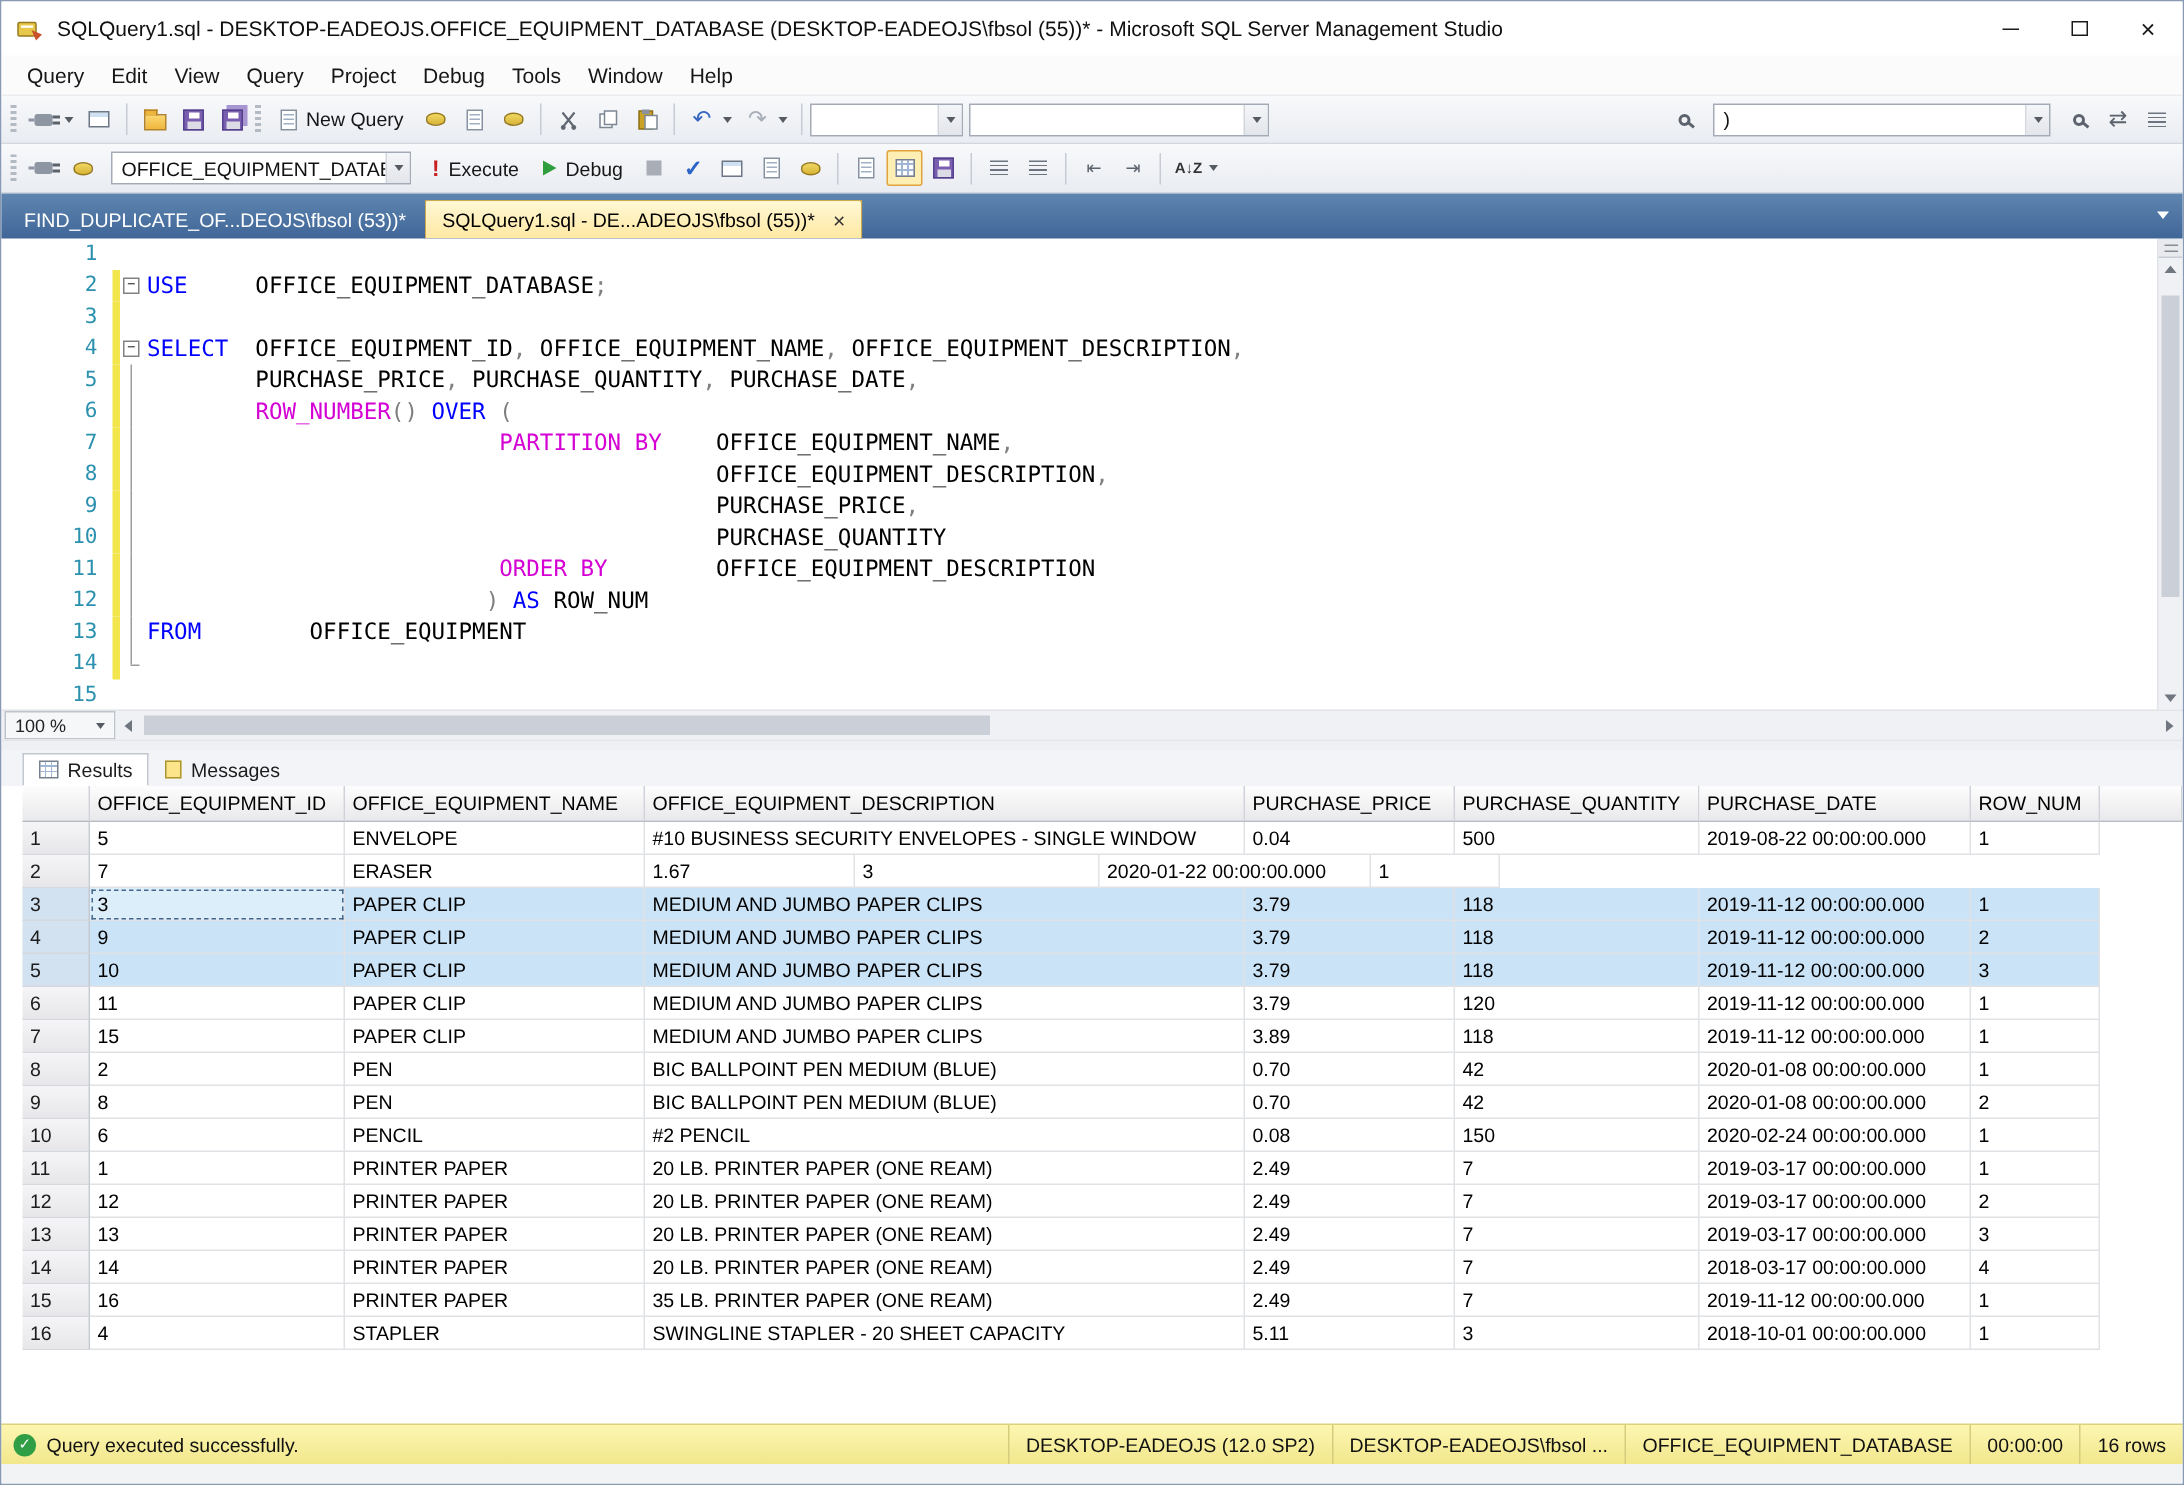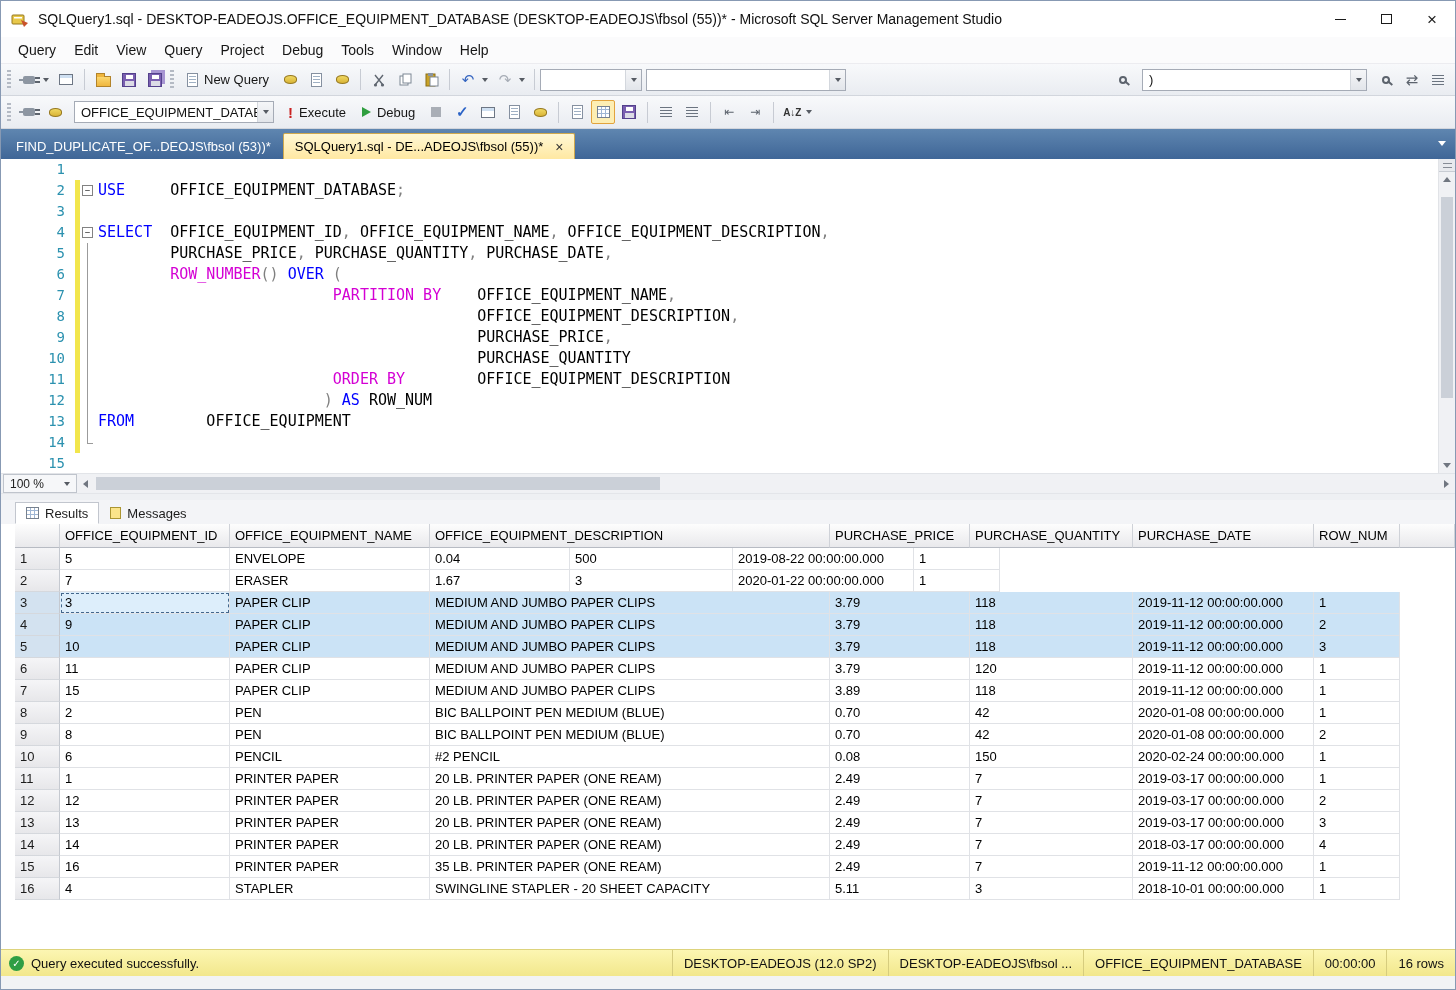--- a/index.html
+++ b/index.html
@@ -517,20 +517,21 @@
         <div class="gcell" style="width: 163px;">PURCHASE_QUANTITY</div>
         <div class="gcell" style="width: 181px;">PURCHASE_DATE</div>
         <div class="gcell" style="width: 86px;">ROW_NUM</div>
         <div class="gcell gfill"></div>
       </div>
     <div id="grid-body">
         <div class="grow">
           <div class="gcell gnum" style="width: 45px;">1</div>
           <div class="gcell" style="width: 170px;">5</div>
           <div class="gcell" style="width: 200px;">ENVELOPE</div>
+          <div class="gcell" style="width: 400px;">#10 BUSINESS SECURITY ENVELOPES - SINGLE WINDOW</div>
           <div class="gcell" style="width: 140px;">0.04</div>
           <div class="gcell" style="width: 163px;">500</div>
           <div class="gcell" style="width: 181px;">2019-08-22 00:00:00.000</div>
           <div class="gcell" style="width: 86px;">1</div>
         </div>
         <div class="grow">
           <div class="gcell gnum" style="width: 45px;">2</div>
           <div class="gcell" style="width: 170px;">7</div>
           <div class="gcell" style="width: 200px;">ERASER</div>
           <div class="gcell" style="width: 140px;">1.67</div>

